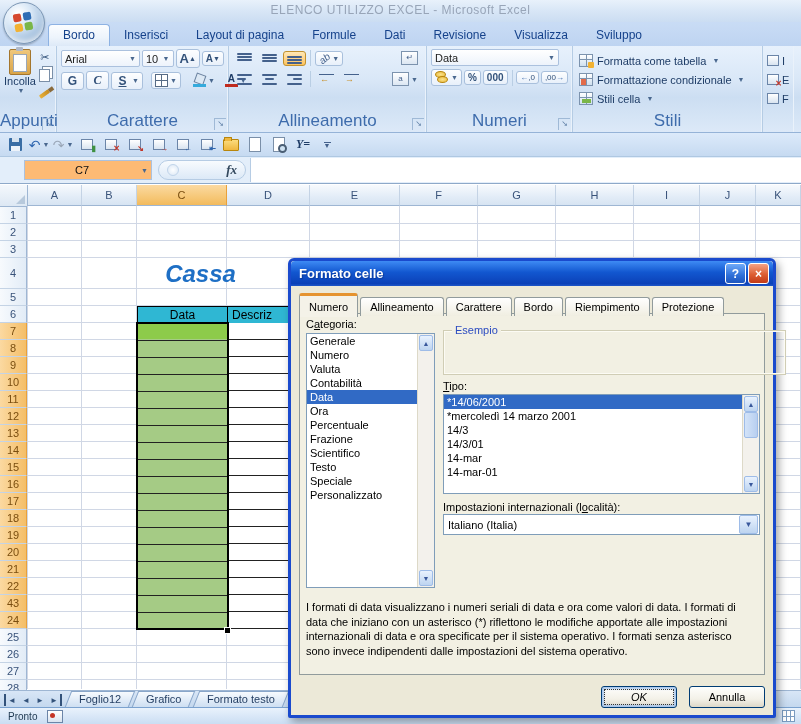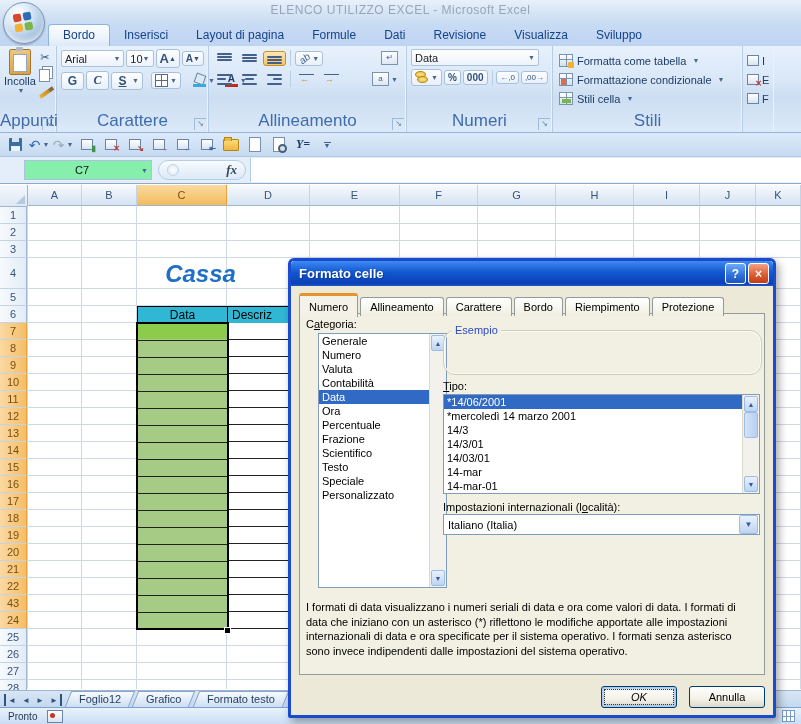--- a/index.html
+++ b/index.html
@@ -49,21 +49,21 @@
   .paste-btn{width:32px;display:flex;flex-direction:column;align-items:center;font-size:11px;color:#1E3C66;}
   .clip{width:20px;height:24px;background:linear-gradient(#EFC77C,#D9A449);border:1px solid #A4762D;border-radius:2px;position:relative;}
   .clip:before{content:"";position:absolute;left:3px;top:4px;width:12px;height:16px;background:#FDFEFF;border:1px solid #9AA7B8;}
   .clip:after{content:"";position:absolute;left:6px;top:-3px;width:7px;height:4px;background:#B0B9C8;border-radius:1px;}
   .mini-col{display:flex;flex-direction:column;gap:1px;}
   .mbtn{width:18px;height:17px;display:flex;align-items:center;justify-content:center;font-size:11px;color:#33527A;}
   .copy-ic{width:9px;height:11px;background:#fff;border:1px solid #7A8FA8;box-shadow:3px -3px 0 -1px #fff,3px -3px 0 0 #7A8FA8;}
   .brush-ic{width:11px;height:4px;background:linear-gradient(90deg,#E8B23C,#C58A1F);border-radius:1px;transform:rotate(-35deg);position:relative;}
   .brush-ic:before{content:"";position:absolute;right:-5px;top:0;width:5px;height:4px;background:#8A6A3A;}
   
-  .g-carattere{width:152px;}
+  .g-carattere{width:172px;}
   .fname{width:86px;}.fsize{width:34px;}
   .bigA{font-weight:bold;font-size:13px;}.smallA{font-weight:bold;font-size:10px;}
   .bi{font-weight:bold;font-size:12px;width:15px;text-align:center;}
   .it{font-style:italic;font-family:"Liberation Serif",serif;}
   .un{text-decoration:underline;}
   .grid-ic{width:13px;height:13px;box-sizing:border-box;border:1px solid #566B85;background:
     linear-gradient(#566B85,#566B85) 50% 0/1px 100% no-repeat,
     linear-gradient(#566B85,#566B85) 0 50%/100% 1px no-repeat,#fff;}
   .fill-ic{width:13px;height:13px;position:relative;}
   .fill-ic:before{content:"";position:absolute;left:2px;top:0;width:8px;height:8px;border:1px solid #6A82A0;
@@ -128,21 +128,21 @@
   .folder:before{content:"";position:absolute;left:0;top:-3px;width:6px;height:3px;background:#EFB73F;border:1px solid #B8860B;border-bottom:none;border-radius:1px 1px 0 0;}
   .page{width:10px;height:13px;background:#fff;border:1px solid #7A8FA8;position:relative;}
   .page.mag:after{content:"";position:absolute;right:-3px;bottom:-2px;width:5px;height:5px;border:2px solid #4A5E74;border-radius:50%;background:#CFE2F2;}
   .yeq{font-family:"Liberation Serif",serif;font-style:italic;font-weight:bold;color:#1E3C66;font-size:12px;}
   .ovf{display:flex;flex-direction:column;align-items:center;gap:1px;}
   .ovf b{width:7px;height:1px;background:#44618C;}
   .ovf span{font-size:7px;color:#44618C;line-height:4px;}
   
   .fbar{position:absolute;left:0;top:157px;width:801px;height:27px;background:#E3EEFA;border-bottom:1px solid #8EA9C9;
     display:flex;align-items:center;box-sizing:border-box;}
-  .namebox{position:absolute;left:24px;top:3px;width:128px;height:20px;background:#86efac;border:1px solid #ABC1DE;
+  .namebox{position:absolute;left:24px;top:3px;width:128px;height:20px;background:#fdba74;border:1px solid #ABC1DE;
     display:flex;align-items:center;box-sizing:border-box;}
   .namebox .nb{flex:1;text-align:center;font-size:11px;color:#111;}
   .namebox .dd{margin-right:3px;}
   .fxpill{position:absolute;left:158px;top:3px;width:88px;height:20px;border-radius:10px;border:1px solid #B6CCE4;
     background:linear-gradient(#F8FBFE,#DCE9F7);display:flex;align-items:center;box-sizing:border-box;padding:0 8px;}
   .fxpill .dot{width:10px;height:10px;border-radius:50%;background:radial-gradient(#FDFEFF,#D9E6F4);border:1px solid #C0D4EA;}
   .fxpill .fx{margin-left:auto;font-family:"Liberation Serif",serif;font-style:italic;font-weight:bold;font-size:13px;color:#34495E;}
   .finput{position:absolute;left:250px;top:1px;right:0;bottom:1px;background:#fff;border-left:1px solid #B6CCE4;}
   
   .sheet{position:absolute;left:0;top:185px;width:801px;height:505px;background:#fff;overflow:hidden;}
@@ -210,21 +210,21 @@
   .lbl{position:absolute;font-size:11px;color:#000;}
   .listbox{position:absolute;background:#fff;border:1px solid #7F9DB9;box-sizing:border-box;overflow:hidden;}
   .litem{height:14px;line-height:14px;padding-left:3px;font-size:11px;white-space:nowrap;overflow:hidden;}
   .litem.sel{background:#316AC5;color:#fff;}
   .sb{position:absolute;right:0;top:0;bottom:0;width:16px;background:#F3F1EC;border-left:1px solid #DDD9C8;}
   .sb-btn{position:absolute;left:1px;right:1px;height:14px;border-radius:2px;border:1px solid #9EBCE8;
     background:linear-gradient(#E9F2FE,#BDD4F0);color:#39589C;font-size:7px;display:flex;align-items:center;justify-content:center;}
   .sb-btn.up{top:1px;}.sb-btn.dn{bottom:1px;}
   .sb-thumb{position:absolute;left:1px;right:1px;top:17px;height:24px;border-radius:2px;border:1px solid #9EBCE8;
     background:linear-gradient(90deg,#D3E3F8,#B8CFF0);}
-  .groupbox{position:absolute;border:1px solid #D0CDB5;border-radius:12px;box-shadow:inset 0 0 0 1px #FCFBF4;}
+  .groupbox{position:absolute;border:1px solid #D0CDB5;border-radius:0;box-shadow:inset 0 0 0 1px #FCFBF4;padding-left:24px;}
   .groupbox .gb-lbl{position:absolute;left:8px;top:-7px;background:#F2F0E3;padding:0 3px;font-size:11px;color:#2B4BC0;}
   .combo-xp{position:absolute;height:21px;background:#fff;border:1px solid #7F9DB9;box-sizing:border-box;
     display:flex;align-items:center;font-size:11px;padding-left:4px;}
   .combo-arrow{margin-left:auto;width:17px;height:17px;margin-right:1px;border-radius:2px;border:1px solid #9EBCE8;
     background:linear-gradient(#E9F2FE,#BDD4F0);color:#39589C;font-size:8px;display:flex;align-items:center;justify-content:center;}
   .desc{position:absolute;font-size:11px;color:#000;line-height:1.34;}
   .dlg-buttons{position:absolute;right:8px;bottom:7px;display:flex;gap:12px;}
   .xpbtn{width:76px;height:22px;font-size:11px;font-family:"Liberation Sans",sans-serif;color:#000;
     background:linear-gradient(#FEFEFC,#F3F1E8 60%,#DDD8C8);border:1px solid #003C74;border-radius:3px;}
   .xpbtn.focus{box-shadow:inset 0 0 2px 2px #A9C8EE;outline:1px dotted #333;outline-offset:-4px;font-style:italic;}
@@ -682,21 +682,21 @@
     <div class="dlg-tabs" id="dlg-tabs">
         <div class="dtab active">Numero</div>
         <div class="dtab">Allineamento</div>
         <div class="dtab">Carattere</div>
         <div class="dtab">Bordo</div>
         <div class="dtab">Riempimento</div>
         <div class="dtab">Protezione</div>
       </div>
     <div class="dlg-panel">
       <div class="lbl" style="left:6px;top:4px;">C<u>a</u>tegoria:</div>
-      <div class="listbox" style="left:6px;top:19px;width:129px;height:255px;margin-left:12px;">
+      <div class="listbox" style="left:6px;top:19px;width:129px;height:255px;">
         <div id="cat-items" style="margin-right:16px;">
             <div class="litem">Generale</div>
             <div class="litem">Numero</div>
             <div class="litem">Valuta</div>
             <div class="litem">Contabilità</div>
             <div class="litem sel">Data</div>
             <div class="litem">Ora</div>
             <div class="litem">Percentuale</div>
             <div class="litem">Frazione</div>
             <div class="litem">Scientifico</div>
@@ -712,21 +712,20 @@
       <div class="groupbox" style="left:143px;top:16px;width:317px;height:43px;">
         <span class="gb-lbl">Esempio</span>
       </div>
       <div class="lbl" style="left:143px;top:66px;"><u>T</u>ipo:</div>
       <div class="listbox" style="left:143px;top:80px;width:317px;height:100px;">
         <div id="type-items" style="margin-right:16px;">
             <div class="litem sel">*14/06/2001</div>
             <div class="litem">*mercoledì 14 marzo 2001</div>
             <div class="litem">14/3</div>
             <div class="litem">14/3/01</div>
-            <div class="litem">14/03/01</div>
             <div class="litem">14-mar</div>
             <div class="litem">14-mar-01</div>
           </div>
         <div class="sb">
           <span class="sb-btn up">▲</span>
           <span class="sb-thumb"></span>
           <span class="sb-btn dn">▼</span>
         </div>
       </div>
       <div class="lbl" style="left:143px;top:187px;">Impostazioni internazionali (l<u>o</u>calità):</div>

